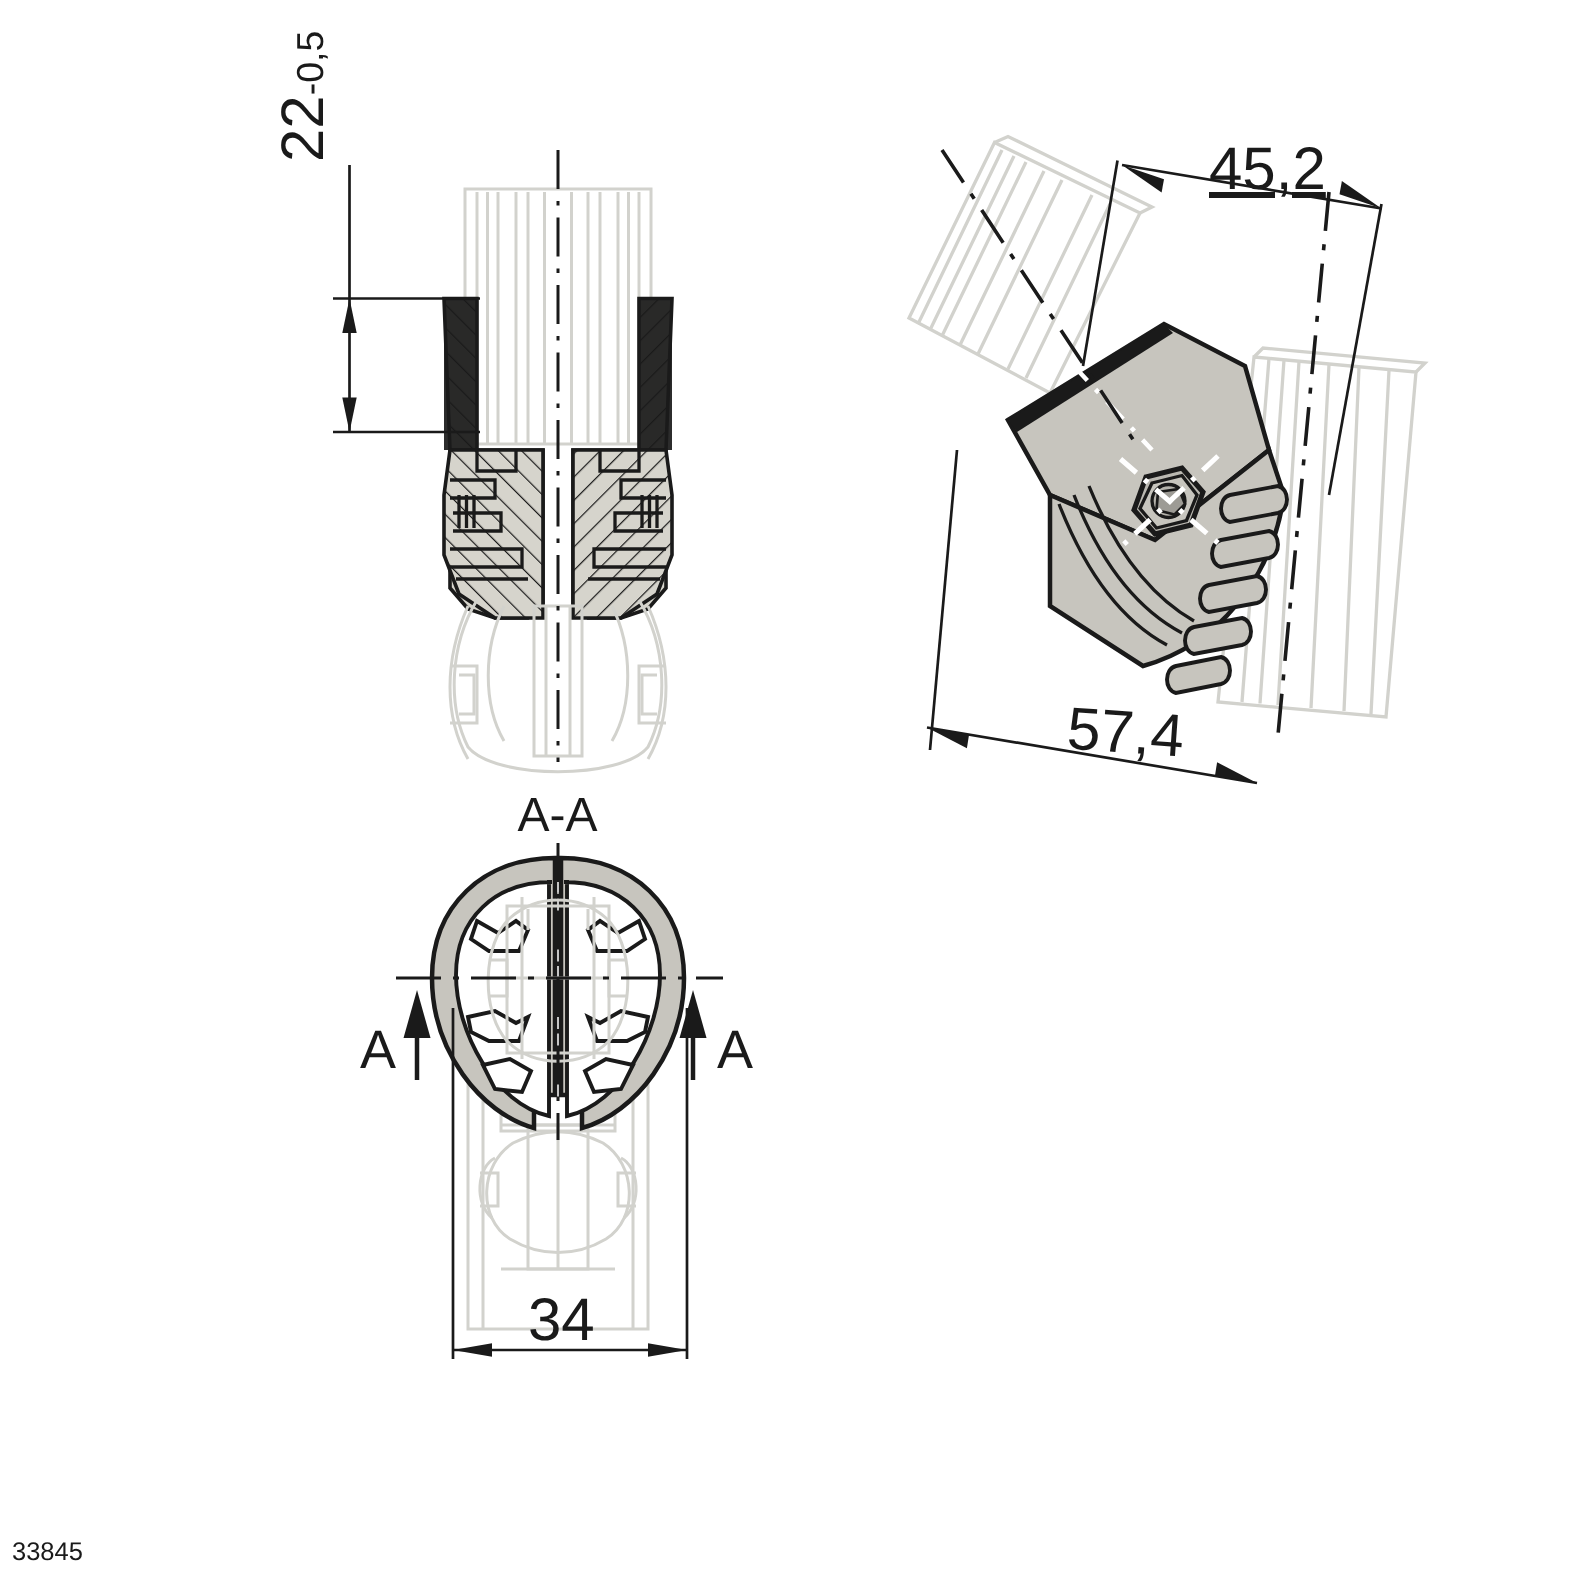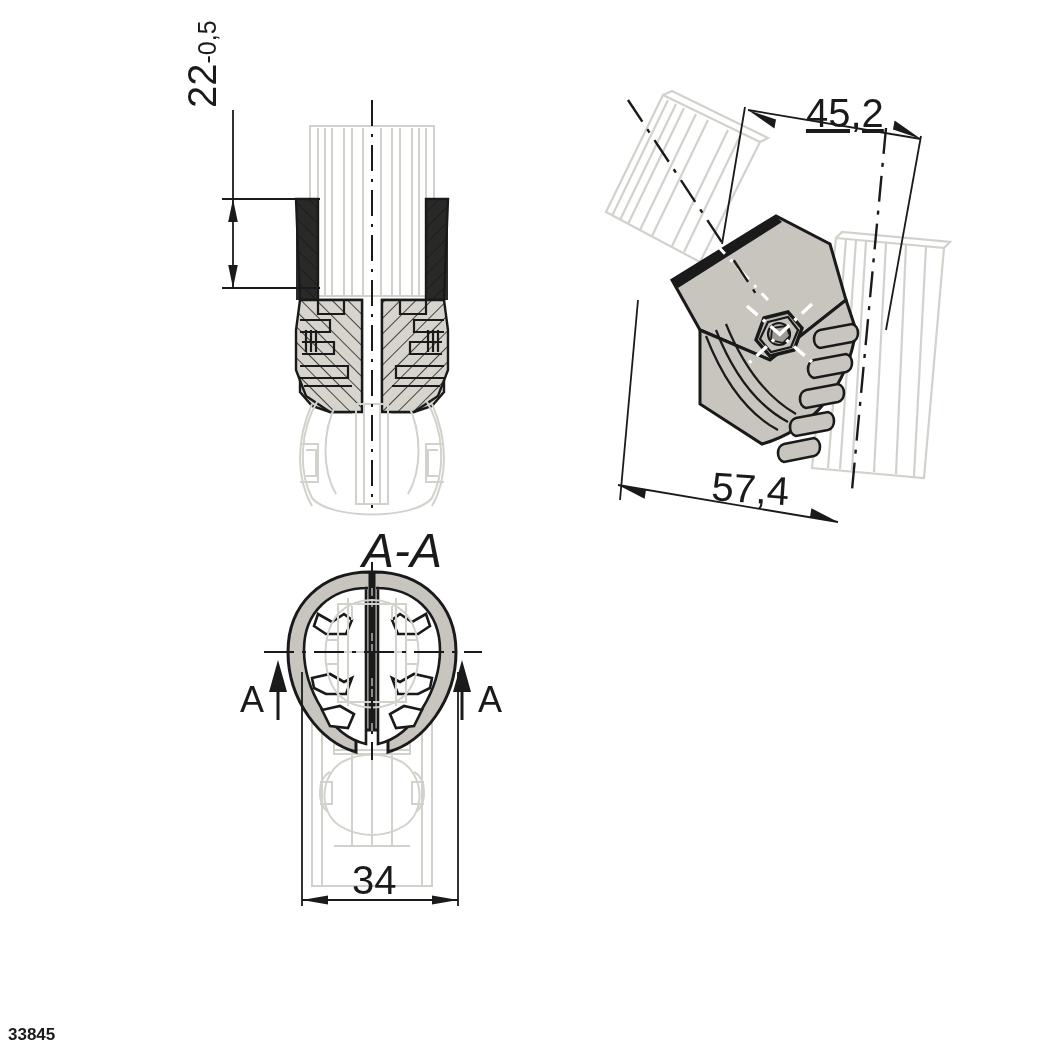--- a/index.html
+++ b/index.html
@@ -8,24 +8,24 @@
   #sheet{position:absolute;inset:0;width:1063px;height:1063px;}
   .txt{position:absolute;font-family:"Liberation Sans",sans-serif;color:#1a1a1a;
        white-space:nowrap;line-height:1;}
   #dim-22{left:182px;top:108px;font-size:40px;transform:rotate(-90deg);
           transform-origin:left top;}
   #dim-22 .sub{font-size:25px;}
   #dim-45 {left:806px;top:93px;font-size:40px;text-decoration:underline;}
   #dim-57 {left:713px;top:466px;font-size:40px;transform:rotate(4deg);
            transform-origin:left top;}
   #dim-34 {left:352px;top:860px;font-size:40px;}
-  #lbl-aa {left:362px;top:527px;font-size:48px;font-style:italic;}
+  #lbl-aa {left:345px;top:527px;font-size:32px;}
   #lbl-a-left {left:240px;top:682px;font-size:36px;}
   #lbl-a-right{left:478px;top:682px;font-size:36px;}
-  #partno {left:8px;top:1026px;font-size:17px;font-weight:bold;}
+  #partno {left:8px;top:1026px;font-size:17px;}
 </style>
 </head>
 <body>
 
 <svg id="sheet" viewBox="0 0 1063 1063">
   <defs>
 
     <pattern id="hatchR" width="11" height="11" patternUnits="userSpaceOnUse" patternTransform="rotate(45)">
       <rect width="11" height="11" fill="#d6d4cc"></rect>
       <line x1="0" y1="0" x2="0" y2="11" stroke="#1a1a1a" stroke-width="1.6"></line>

